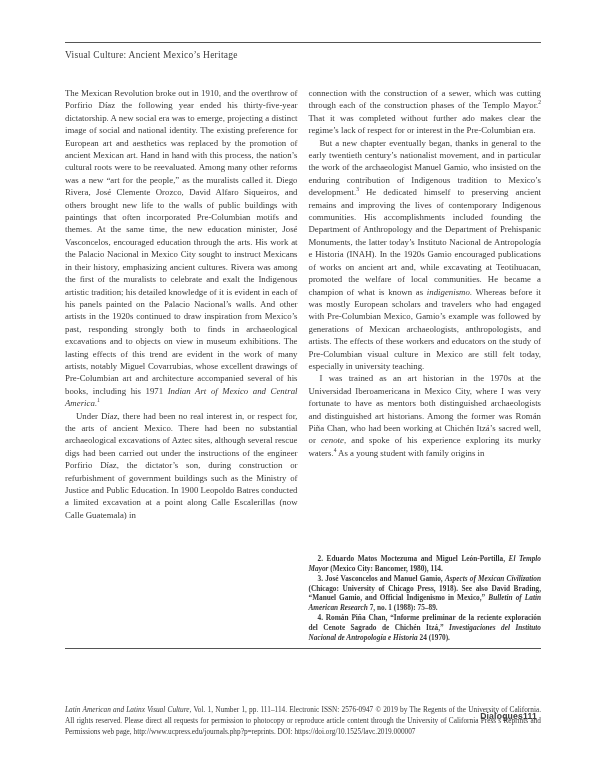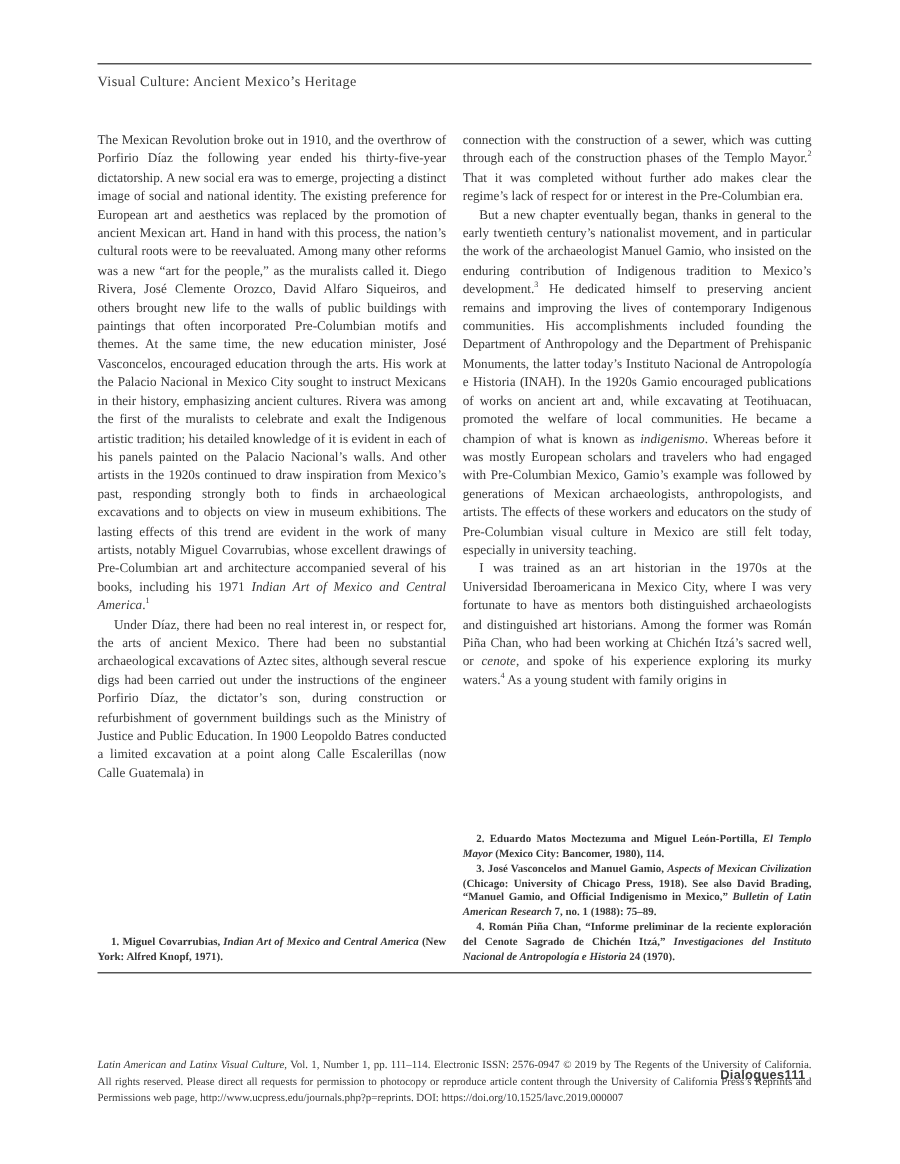--- a/index.html
+++ b/index.html
@@ -46,23 +46,20 @@
 <div class="page">
   <div class="rule rule-top"></div>
   <div class="running-head">Visual Culture: Ancient Mexico’s Heritage</div>
 
   <div class="columns">
     <div class="column">
       <div>
           <p class="body-para"><span>The Mexican Revolution broke out in 1910, and the overthrow of Porfirio Díaz the following year ended his thirty-five-year dictatorship. A new social era was to emerge, projecting a distinct image of social and national identity. The existing preference for European art and aesthetics was replaced by the promotion of ancient Mexican art. Hand in hand with this process, the nation’s cultural roots were to be reevaluated. Among many other reforms was a new “art for the people,” as the muralists called it. Diego Rivera, José Clemente Orozco, David Alfaro Siqueiros, and others brought new life to the walls of public buildings with paintings that often incorporated Pre-Columbian motifs and themes. At the same time, the new education minister, José Vasconcelos, encouraged education through the arts. His work at the Palacio Nacional in Mexico City sought to instruct Mexicans in their history, emphasizing ancient cultures. Rivera was among the first of the muralists to celebrate and exalt the Indigenous artistic tradition; his detailed knowledge of it is evident in each of his panels painted on the Palacio Nacional’s walls. And other artists in the 1920s continued to draw inspiration from Mexico’s past, responding strongly both to finds in archaeological excavations and to objects on view in museum exhibitions. The lasting effects of this trend are evident in the work of many artists, notably Miguel Covarrubias, whose excellent drawings of Pre-Columbian art and architecture accompanied several of his books, including his 1971 </span><em>Indian Art of Mexico and Central America</em><span>.</span><sup>1</sup></p>
           <p class="body-para indent"><span>Under Díaz, there had been no real interest in, or respect for, the arts of ancient Mexico. There had been no substantial archaeological excavations of Aztec sites, although several rescue digs had been carried out under the instructions of the engineer Porfirio Díaz, the dictator’s son, during construction or refurbishment of government buildings such as the Ministry of Justice and Public Education. In 1900 Leopoldo Batres conducted a limited excavation at a point along Calle Escalerillas (now Calle Guatemala) in</span></p>
         </div>
-      <div class="footnotes">
-          <p class="footnote"><span>1. Miguel Covarrubias, </span><em>Indian Art of Mexico and Central America</em><span> (New York: Alfred Knopf, 1971).</span></p>
-        </div>
     </div>
     <div class="column">
       <div>
           <p class="body-para"><span>connection with the construction of a sewer, which was cutting through each of the construction phases of the Templo Mayor.</span><sup>2</sup><span> That it was completed without further ado makes clear the regime’s lack of respect for or interest in the Pre-Columbian era.</span></p>
           <p class="body-para indent"><span>But a new chapter eventually began, thanks in general to the early twentieth century’s nationalist movement, and in particular the work of the archaeologist Manuel Gamio, who insisted on the enduring contribution of Indigenous tradition to Mexico’s development.</span><sup>3</sup><span> He dedicated himself to preserving ancient remains and improving the lives of contemporary Indigenous communities. His accomplishments included founding the Department of Anthropology and the Department of Prehispanic Monuments, the latter today’s Instituto Nacional de Antropología e Historia (INAH). In the 1920s Gamio encouraged publications of works on ancient art and, while excavating at Teotihuacan, promoted the welfare of local communities. He became a champion of what is known as </span><em>indigenismo</em><span>. Whereas before it was mostly European scholars and travelers who had engaged with Pre-Columbian Mexico, Gamio’s example was followed by generations of Mexican archaeologists, anthropologists, and artists. The effects of these workers and educators on the study of Pre-Columbian visual culture in Mexico are still felt today, especially in university teaching.</span></p>
           <p class="body-para indent"><span>I was trained as an art historian in the 1970s at the Universidad Iberoamericana in Mexico City, where I was very fortunate to have as mentors both distinguished archaeologists and distinguished art historians. Among the former was Román Piña Chan, who had been working at Chichén Itzá’s sacred well, or </span><em>cenote</em><span>, and spoke of his experience exploring its murky waters.</span><sup>4</sup><span> As a young student with family origins in</span></p>
         </div>
       <div class="footnotes">
           <p class="footnote"><span>2. Eduardo Matos Moctezuma and Miguel León-Portilla, </span><em>El Templo Mayor</em><span> (Mexico City: Bancomer, 1980), 114.</span></p>
           <p class="footnote"><span>3. José Vasconcelos and Manuel Gamio, </span><em>Aspects of Mexican Civilization</em><span> (Chicago: University of Chicago Press, 1918). See also David Brading, “Manuel Gamio, and Official Indigenismo in Mexico,” </span><em>Bulletin of Latin American Research</em><span> 7, no. 1 (1988): 75–89.</span></p>

